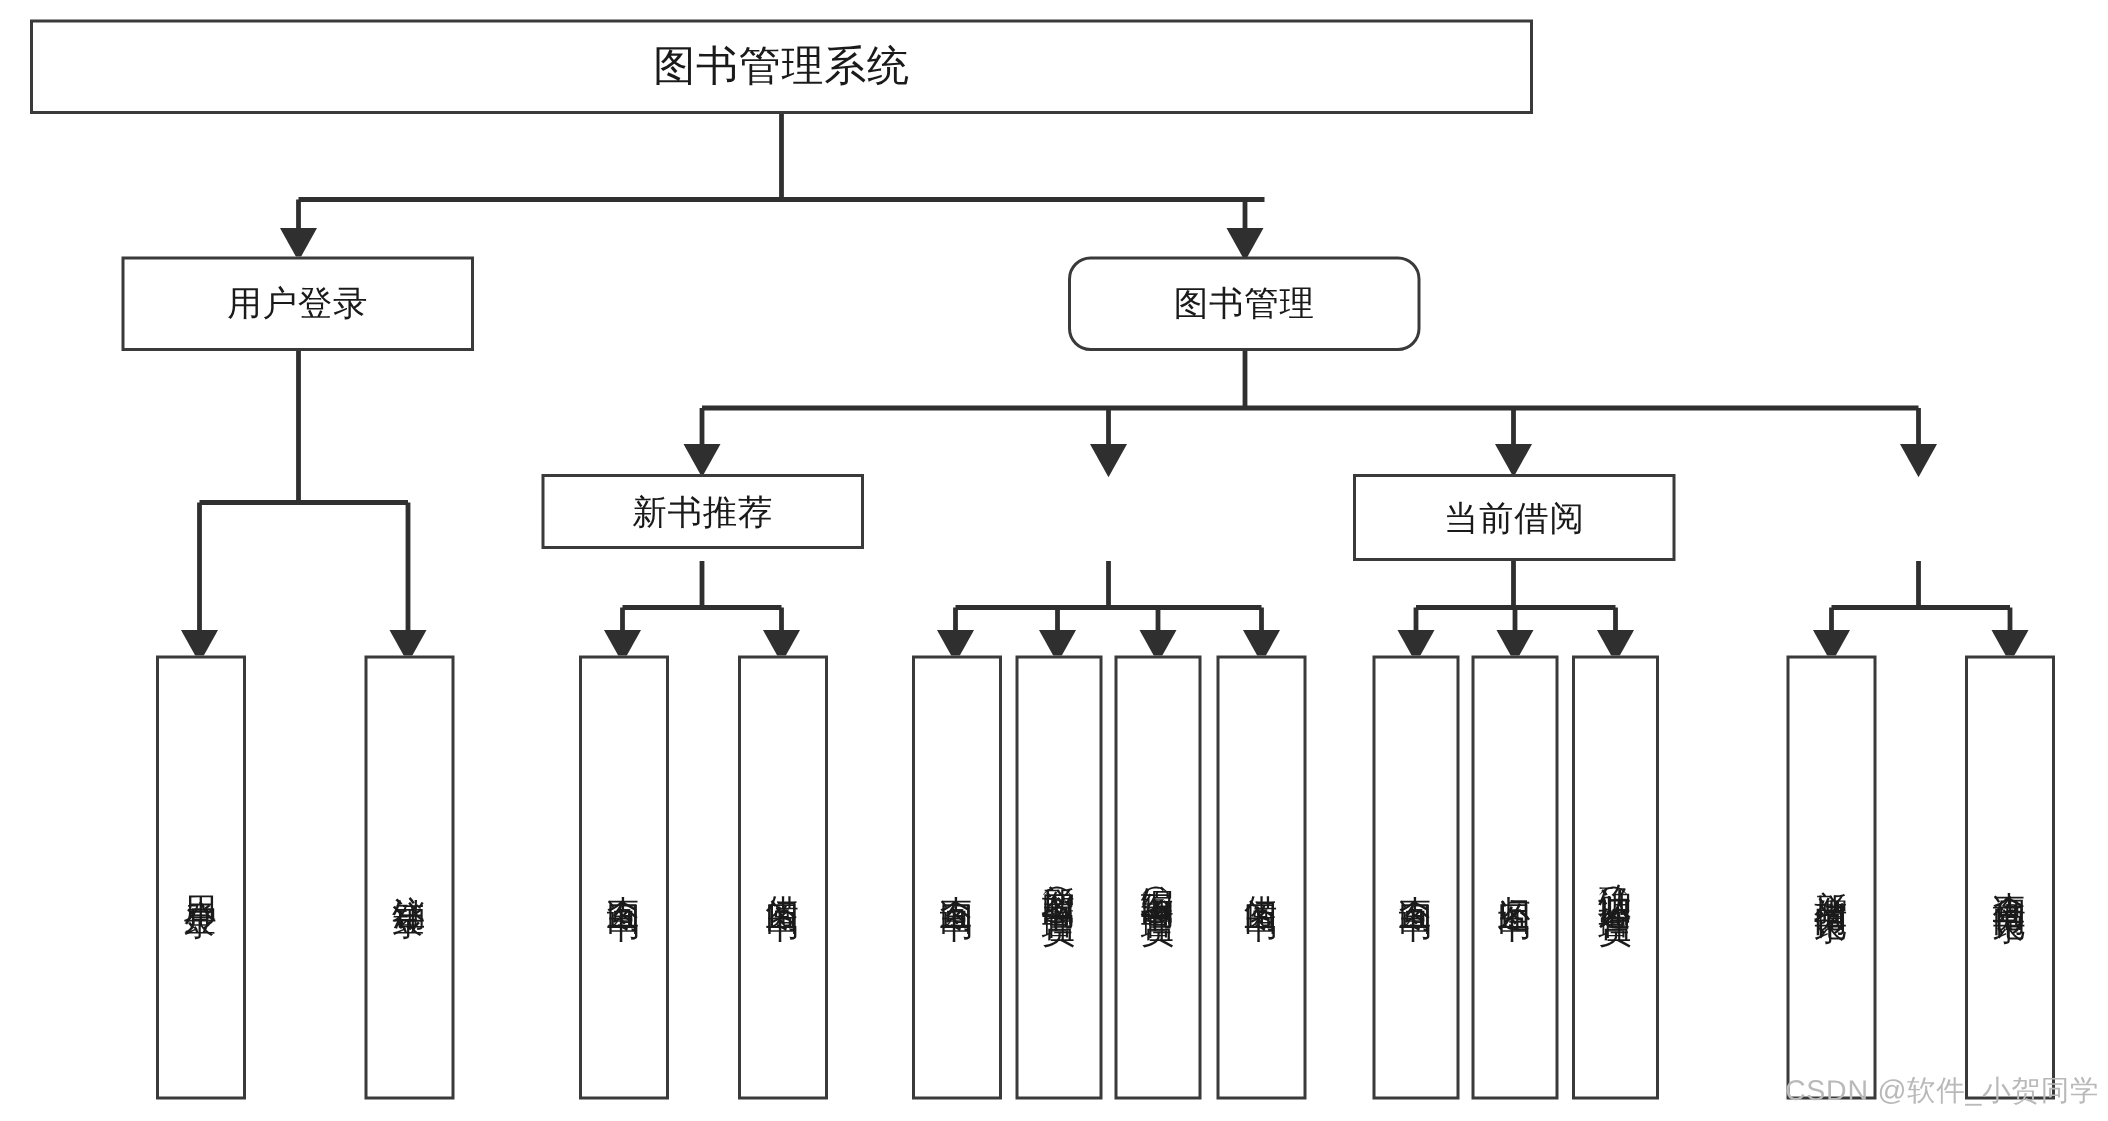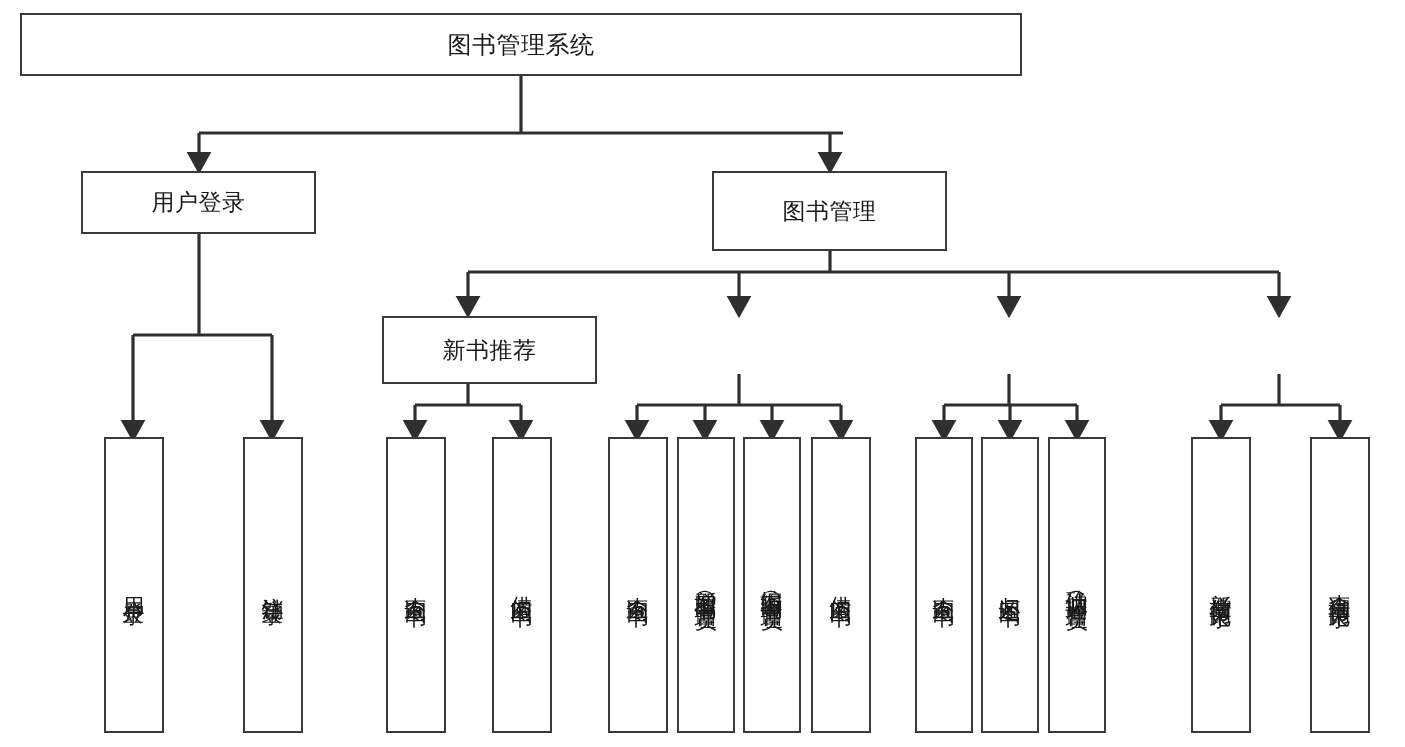--- a/index.html
+++ b/index.html
@@ -44,21 +44,21 @@
     writing-mode: horizontal-tb;
     font-size: 23px;
   }
   .node.vertical .label {
     writing-mode: vertical-rl;
     text-orientation: upright;
     font-size: 22px;
     letter-spacing: 3px;
     max-height: 100%;
   }
-  #node-root .label { font-size: 24px; }
+  #node-root .label { font-size: 28px; }
   .watermark {
     position: absolute;
     color: #b9b9b9;
     font-size: 19px;
     white-space: nowrap;
     letter-spacing: 0.5px;
   }
 </style>
 </head>
 <body>
@@ -115,26 +115,29 @@
     </g>
   </svg>
 
   <div class="node horizontal" id="node-root" style="left:20px; top:13px; width:1002px; height:63px;">
     <span class="label">图书管理系统</span>
   </div>
 
   <div class="node horizontal" style="left:81px; top:171px; width:235px; height:63px;">
     <span class="label">用户登录</span>
   </div>
-  <div class="node horizontal" style="left:712px; top:171px; width:235px; height:80px;">
+  <div class="node horizontal" style="left:712px; top:171px; width:235px; height:63px;border-radius:15px;">
     <span class="label">图书管理</span>
   </div>
 
-  <div class="node horizontal" style="left:382px; top:316px; width:215px; height:68px;">
+  <div class="node horizontal" style="left:361px; top:316px; width:215px; height:50px;">
     <span class="label">新书推荐</span>
+  </div>
+  <div class="node horizontal" style="left:902px; top:316px; width:215px; height:58px;">
+    <span class="label">当前借阅</span>
   </div>
 
   <div class="node vertical" style="left:104px; top:437px; width:60px; height:296px;">
     <span class="label">用户登录</span>
   </div>
   <div class="node vertical" style="left:243px; top:437px; width:60px; height:296px;">
     <span class="label">注销登录</span>
   </div>
 
   <div class="node vertical" style="left:386px; top:437px; width:60px; height:296px;">
@@ -167,14 +170,15 @@
     <span class="label">确认归还（管理员）</span>
   </div>
 
   <div class="node vertical" style="left:1191px; top:437px; width:60px; height:296px;">
     <span class="label">新增借阅记录</span>
   </div>
   <div class="node vertical" style="left:1310px; top:437px; width:60px; height:296px;">
     <span class="label">查询借阅记录</span>
   </div>
 
+  <div class="watermark" style="left:1190px; top:714px;">CSDN @软件_小贺同学</div>
 
 </div>
 
 </body></html>

